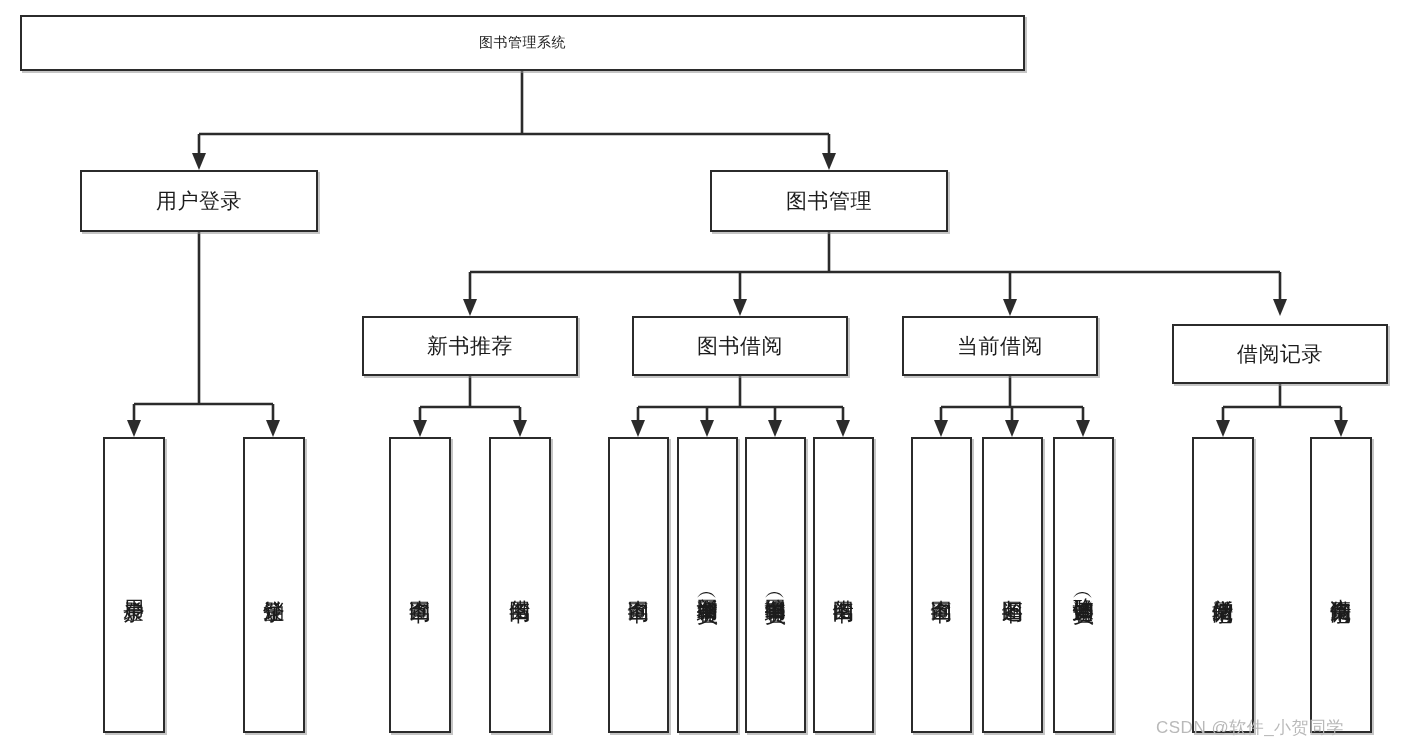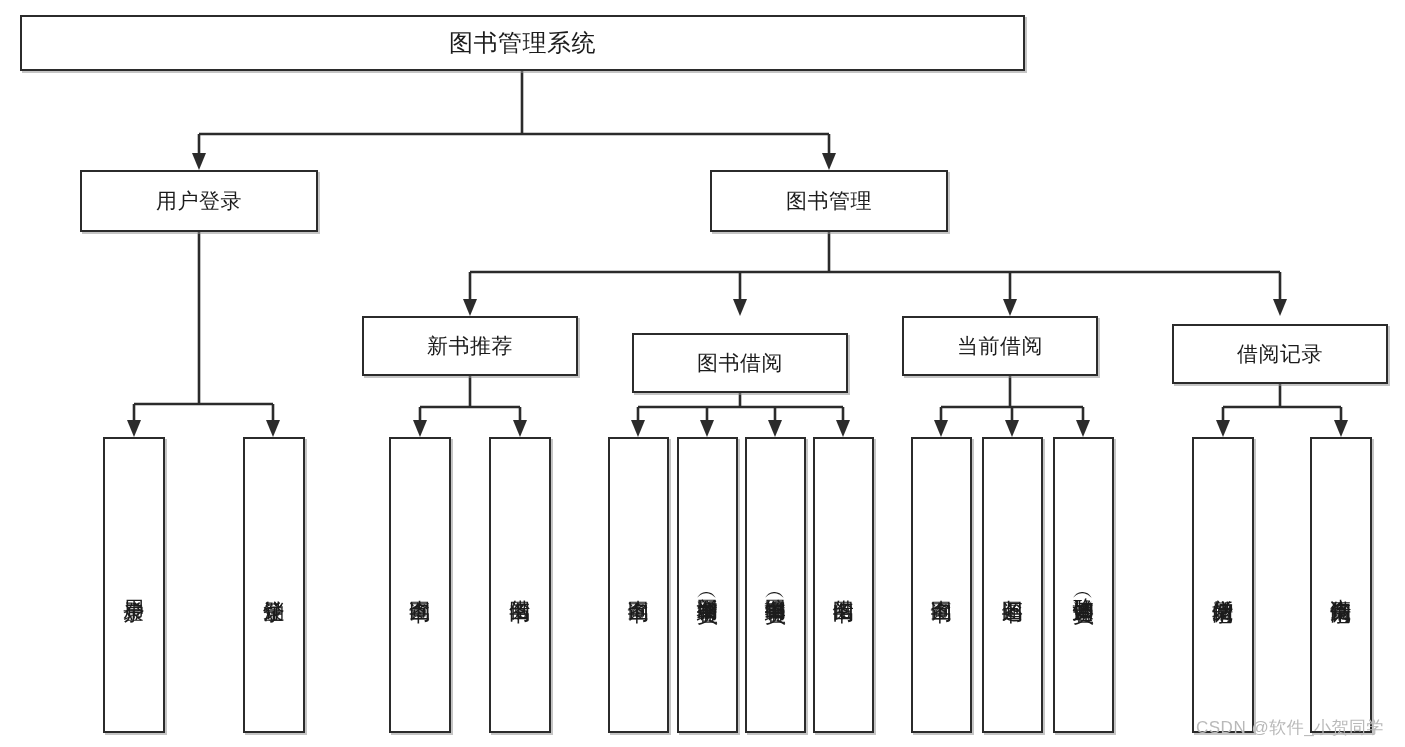--- a/index.html
+++ b/index.html
@@ -46,21 +46,21 @@
   .node-label-v {
     writing-mode: vertical-rl;
     text-orientation: upright;
     font-size: 21px;
     color: #1c1c1c;
     line-height: 1.22;
     letter-spacing: 1px;
     white-space: nowrap;
     text-align: center;
   }
-  .node-root .node-label-h { font-size: 24px; }
+  .node-root .node-label-h { font-size: 14px; }
   .watermark {
     position: absolute;
     font-size: 17px;
     color: #b9b9b9;
     white-space: nowrap;
     letter-spacing: 0.5px;
     pointer-events: none;
   }
 </style>
 </head>
@@ -107,21 +107,21 @@
       </div>
       <div class="node-box" style="left: 80px; top: 170px; width: 238px; height: 62px;">
         <span class="node-label-h">用户登录</span>
       </div>
       <div class="node-box" style="left: 710px; top: 170px; width: 238px; height: 62px;">
         <span class="node-label-h">图书管理</span>
       </div>
       <div class="node-box" style="left: 362px; top: 316px; width: 216px; height: 60px; align-items: center;">
         <span class="node-label-h">新书推荐</span>
       </div>
-      <div class="node-box" style="left: 632px; top: 333px; width: 216px; height: 60px;">
+      <div class="node-box" style="left: 632px; top: 316px; width: 216px; height: 60px;">
         <span class="node-label-h">图书借阅</span>
       </div>
       <div class="node-box" style="left: 902px; top: 316px; width: 196px; height: 60px;">
         <span class="node-label-h">当前借阅</span>
       </div>
       <div class="node-box" style="left: 1172px; top: 324px; width: 216px; height: 60px;">
         <span class="node-label-h">借阅记录</span>
       </div>
       <div class="node-box" style="left: 103px; top: 437px; width: 62px; height: 296px;">
         <span class="node-label-v">用户登录</span>
@@ -157,14 +157,14 @@
         <span class="node-label-v">确认归还（管理员）</span>
       </div>
       <div class="node-box" style="left: 1192px; top: 437px; width: 62px; height: 296px;">
         <span class="node-label-v">新增借阅记录</span>
       </div>
       <div class="node-box" style="left: 1310px; top: 437px; width: 62px; height: 296px;">
         <span class="node-label-v">查询借阅记录</span>
       </div>
     </div>
 
-  <div class="watermark" style="left:1156px; top:716px;margin-left:40px;">CSDN @软件_小贺同学</div>
+  <div class="watermark" style="left:1156px; top:716px;">CSDN @软件_小贺同学</div>
 </div>
 
 </body></html>

